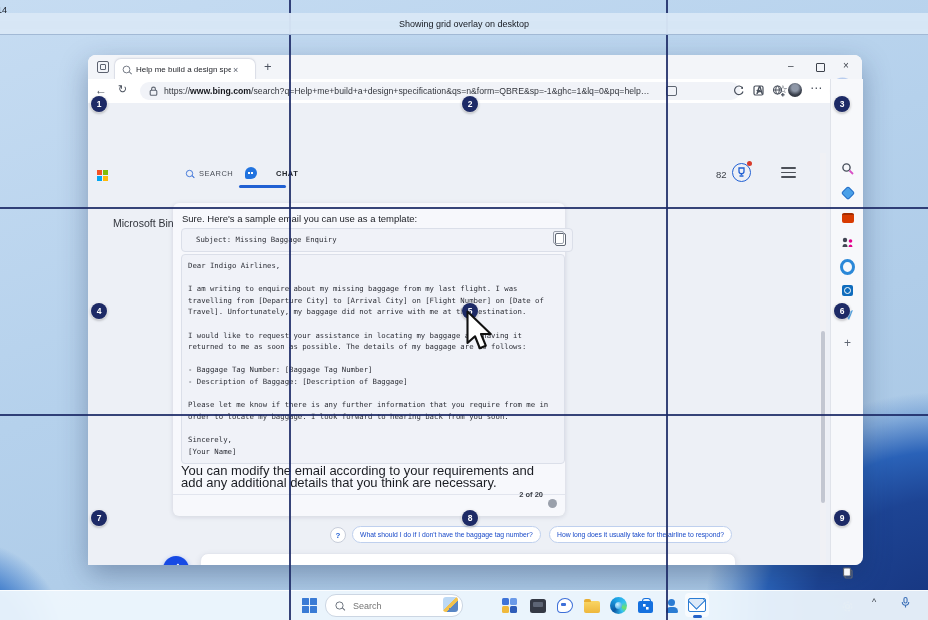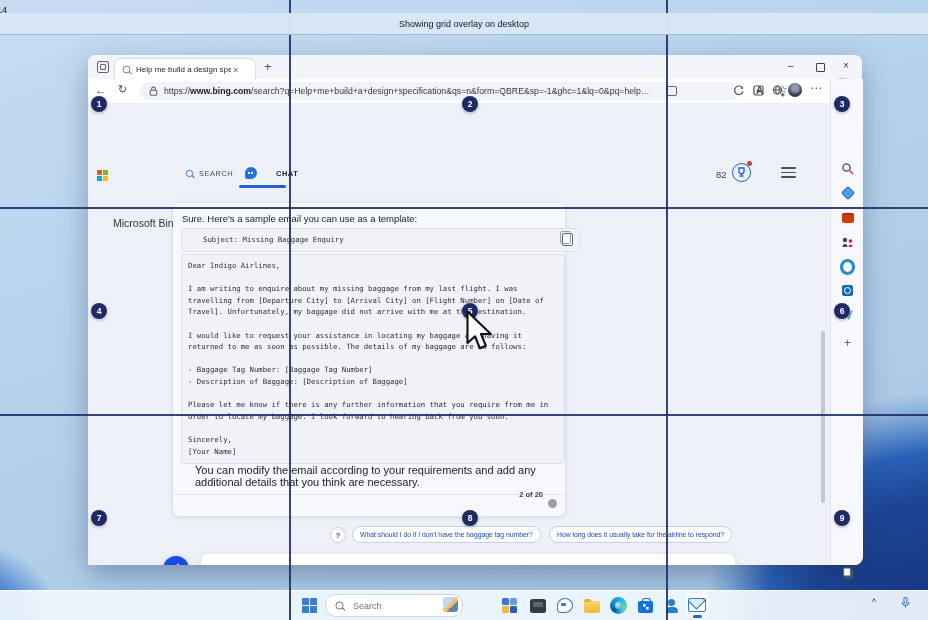--- a/index.html
+++ b/index.html
@@ -91,25 +91,25 @@
   #rewards-dot{left:659px;top:58px;width:5px;height:5px;border-radius:50%;background:#d83b2b;}
   #menu-btn{left:693px;top:64px;width:15px;height:11px;display:flex;flex-direction:column;justify-content:space-between;}
   #menu-btn span{height:1.6px;background:#4c5058;border-radius:1px;}
 
   
   #card{left:75px;top:100px;width:392px;height:313px;background:#f7f8fc;border-radius:6px;
     box-shadow:0 1px 5px rgba(40,50,80,.14);margin-left:10px;}
   #card-intro{left:9px;top:10px;font-size:9.5px;color:#1b1d23;}
   .codeblock{position:absolute;left:8px;width:376px;background:#f0f2f8;border:1px solid #dbdfe9;border-radius:4px;
     font-family:"DejaVu Sans Mono","Liberation Mono",monospace;font-size:7.3px;color:#2c2e36;}
-  #code-subject{top:25px;height:22px;line-height:22px;padding-left:21px;}
+  #code-subject{top:25px;height:22px;line-height:22px;padding-left:14px;}
   #copy-btn{position:absolute;right:6px;top:4px;width:9px;height:11px;border:1.1px solid #5f6672;border-radius:2px;background:#fff;}
   #copy-btn:before{content:"";position:absolute;left:-3.5px;top:-3.5px;width:9px;height:11px;border:1.1px solid #9aa0ab;border-radius:2px;}
   #code-body{top:51px;height:203px;padding:5px 0 0 6px;line-height:11.6px;white-space:pre;overflow:hidden;}
-  #card-outro{left:22px;top:262px;width:374px;font-size:11px;color:#1b1d23;line-height:11.5px;}
+  #card-outro{left:8px;top:262px;width:374px;font-size:13px;color:#1b1d23;line-height:11.5px;}
   #card-divider{left:0px;top:291px;width:392px;height:1px;background:#e2e5ee;}
   #turn-counter{right:22px;top:287px;font-size:7.5px;font-weight:bold;color:#3c4048;}
   #speaker-icon{right:8px;top:296px;width:9px;height:9px;border-radius:50%;background:#9aa0ab;}
 
   
   #page-scroll-track{left:732px;top:50px;width:6px;height:455px;background:#f0f1f5;}
   #page-scroll-thumb{left:733px;top:228px;width:4px;height:172px;background:#c3c7d1;border-radius:2px;}
 
   
   #hint-icon{left:242px;top:424px;width:14px;height:14px;border:1px solid #c7cdda;border-radius:50%;background:#fff;

